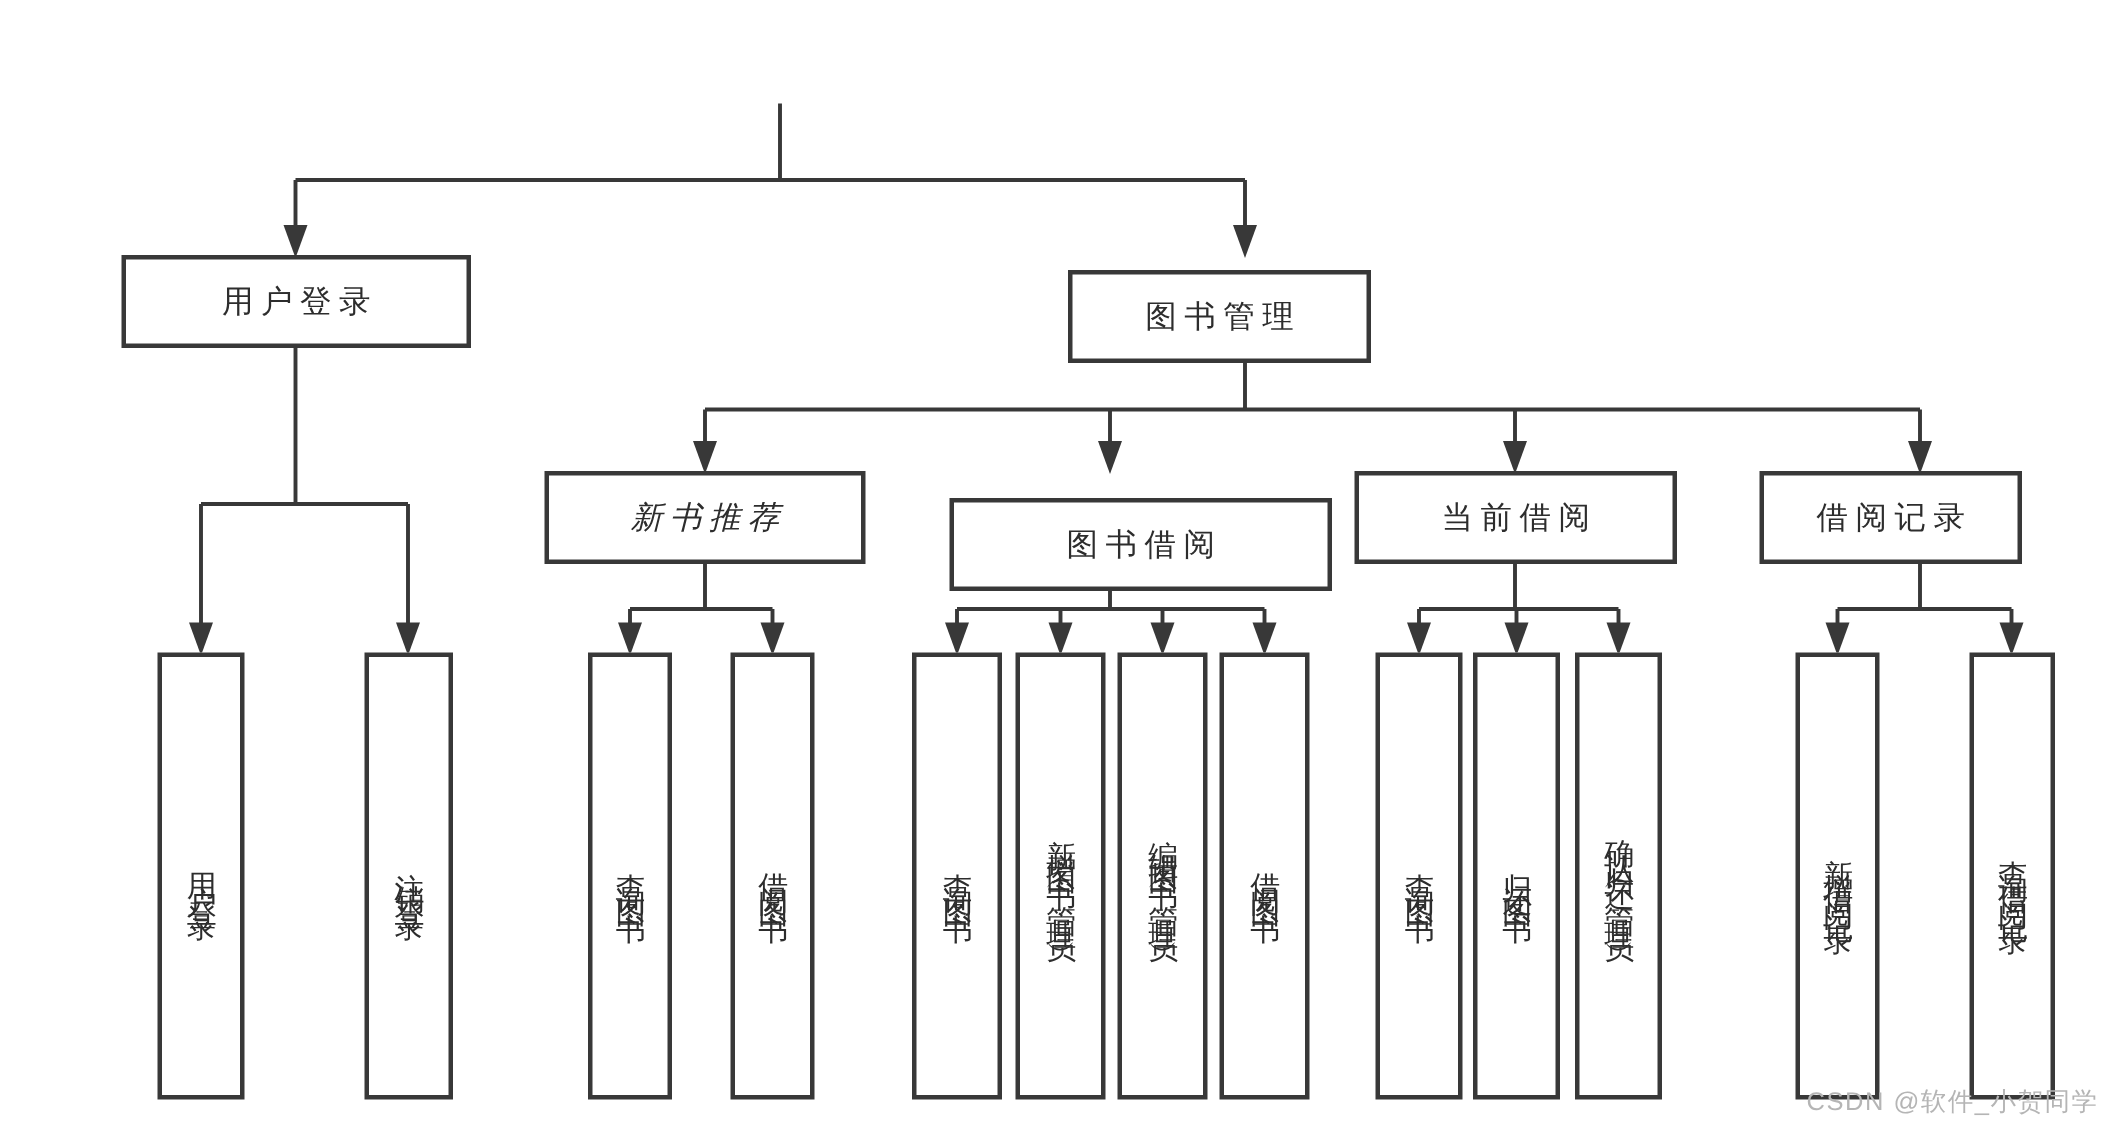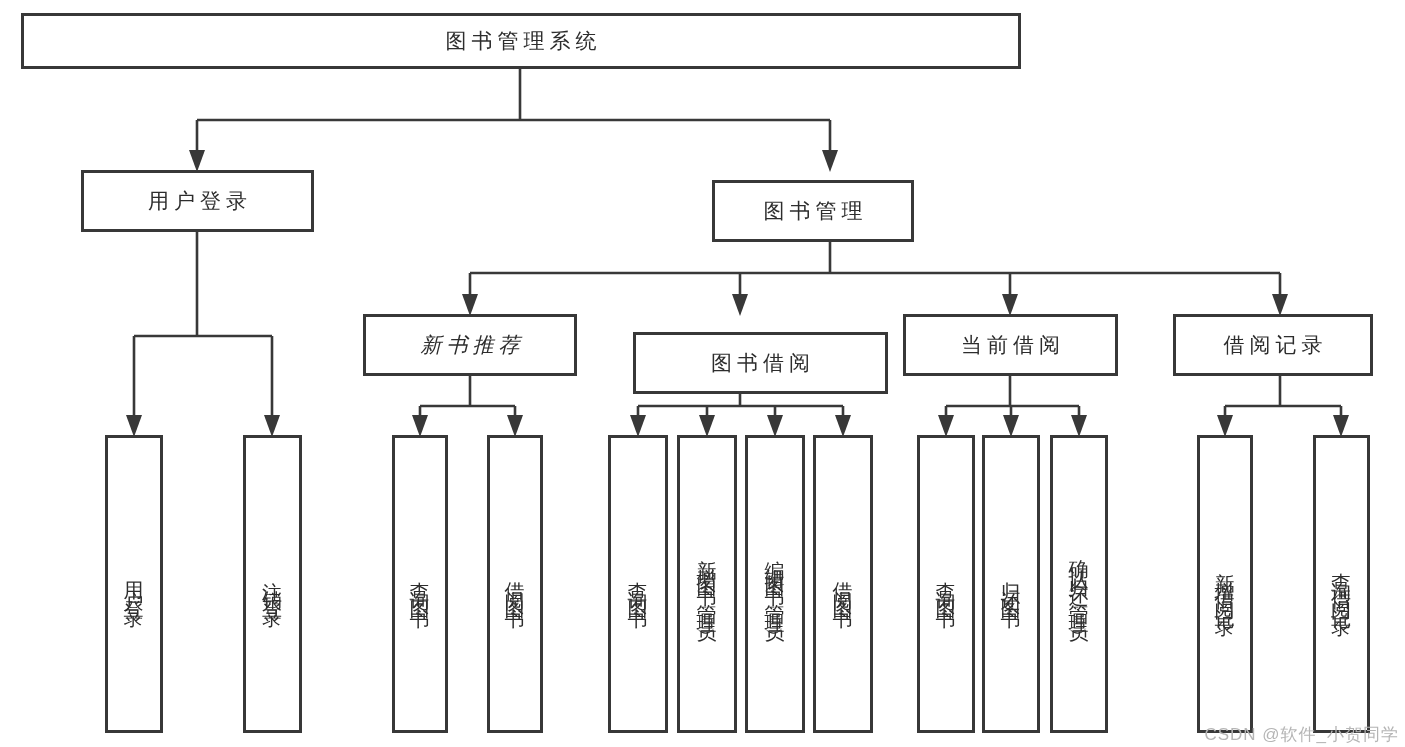--- a/index.html
+++ b/index.html
@@ -45,21 +45,21 @@
     color: #2d2d2d;
     line-height: 1;
   }
   
   .n-root { left: 21px;  top: 13px;  width: 1000px; height: 56px; }
   .n-l2a  { left: 81px;  top: 170px; width: 233px;  height: 62px; }
   .n-l2b  { left: 712px; top: 180px; width: 202px;  height: 62px; font-family: Liberation Mono, monospace; }
   .n-l3a  { left: 363px; top: 314px; width: 214px;  height: 62px; font-style: italic; }
   .n-l3b  { left: 633px; top: 332px; width: 255px;  height: 62px; }
   .n-l3c  { left: 903px; top: 314px; width: 215px;  height: 62px; }
-  .n-l3d  { left: 1173px;top: 314px; width: 200px;  height: 62px; }
+  .n-l3d  { left: 1173px;top: 314px; width: 175px;  height: 62px; }
   .n-a1 { left: 105px;  top: 435px; width: 58px; height: 298px; }
   .n-a2 { left: 243px;  top: 435px; width: 59px; height: 298px; }
   .n-b1 { left: 392px;  top: 435px; width: 56px; height: 298px; }
   .n-b2 { left: 487px;  top: 435px; width: 56px; height: 298px; }
   .n-c1 { left: 608px;  top: 435px; width: 60px; height: 298px; }
   .n-c2 { left: 677px;  top: 435px; width: 60px; height: 298px; }
   .n-c3 { left: 745px;  top: 435px; width: 60px; height: 298px; }
   .n-c4 { left: 813px;  top: 435px; width: 60px; height: 298px; }
   .n-d1 { left: 917px;  top: 435px; width: 58px; height: 298px; }
   .n-d2 { left: 982px;  top: 435px; width: 58px; height: 298px; }
@@ -132,23 +132,20 @@
       <polygon points="767,415 783,415 775,437"></polygon>
       <polygon points="835,415 851,415 843,437"></polygon>
       <polygon points="938,415 954,415 946,437"></polygon>
       <polygon points="1003,415 1019,415 1011,437"></polygon>
       <polygon points="1071,415 1087,415 1079,437"></polygon>
       <polygon points="1217,415 1233,415 1225,437"></polygon>
       <polygon points="1333,415 1349,415 1341,437"></polygon>
     </g>
   </svg>
 
-  <div class="box h n-root">
-    <span>图书管理系统</span>
-  </div>
 
   <div class="box h n-l2a">
     <span>用户登录</span>
   </div>
   <div class="box h n-l2b">
     <span>图书管理</span>
   </div>
 
   <div class="box h n-l3a">
     <span>新书推荐</span>

